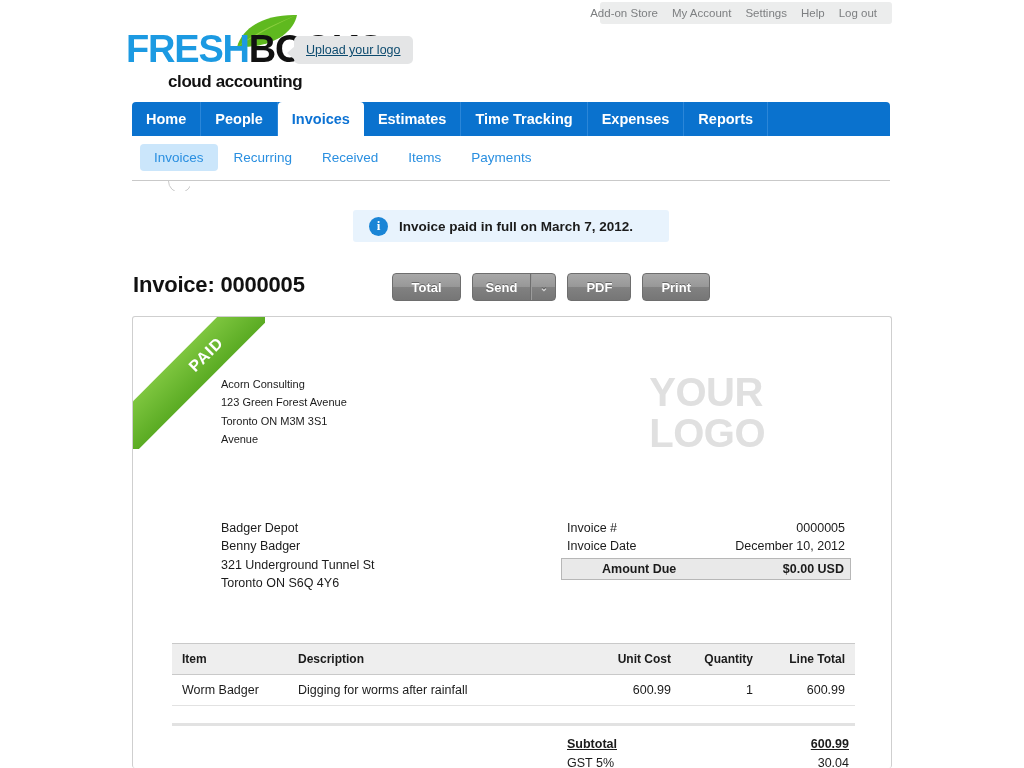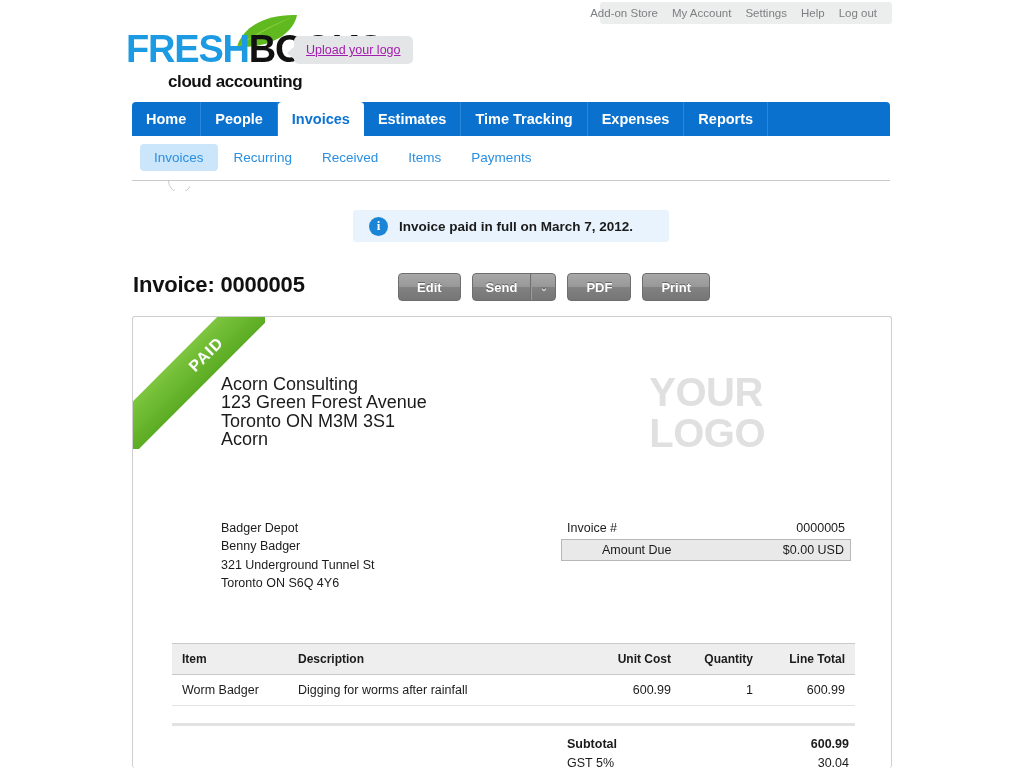--- a/index.html
+++ b/index.html
@@ -64,21 +64,21 @@
     left: 107px; top: 0px;
     width: 68px; height: 34px;
   }
   .upload-bubble {
     position: absolute;
     left: 168px; top: 22px;
     background: #e4e5e6;
     border-radius: 5px;
     padding: 7px 12px;
     font-size: 12.5px;
-    color: #a21caf;
+    color: #0c4a6e;
   }
   .upload-bubble span { text-decoration: underline; }
   .upload-bubble::before {
     content: "";
     position: absolute;
     left: -7px; top: 10px;
     border-top: 7px solid transparent;
     border-bottom: 7px solid transparent;
     border-right: 8px solid #e4e5e6;
   }
@@ -274,21 +274,21 @@
     font-weight: bold;
     line-height: 1.02;
     letter-spacing: -0.5px;
     margin-left: 24px;
   }
 
   
   .from-block {
     position: absolute;
     left: 88px; top: 58px;
-    font-size: 18px;
+    font-size: 11px;
     color: #1b1b1b;
     line-height: 18.3px;
   }
 
   
   .to-block {
     position: absolute;
     left: 88px; top: 202px;
     font-size: 12.5px;
     color: #1b1b1b;
@@ -306,21 +306,21 @@
   .meta-row {
     display: flex;
     justify-content: space-between;
     line-height: 18.3px;
     padding: 0 6px;
     text-align: right;
   }
   .meta-row.due {
     background: #e9e9e9;
     border: 1px solid #b7b7b7;
-    font-weight: normal;
+    font-weight: bold;
     line-height: 20px;
     margin-top: 2px;
     padding-left: 40px;
   }
 
   
   .items {
     position: absolute;
     left: 39px; top: 326px;
     width: 683px;
@@ -363,21 +363,21 @@
     width: 294px;
     font-size: 12.5px;
     color: #1b1b1b;
   }
   .total-row {
     display: flex;
     justify-content: space-between;
     line-height: 19px;
     padding: 0 6px;
   }
-  .total-row.bold { font-weight: bold; }
+  .total-row.bold { font-weight: bold; text-decoration: underline; }
 </style>
 </head>
 <body>
 
 <div id="page">
 
   <div class="utility-bar">
     <a class="utility-link">Add-on Store</a>
     <a class="utility-link">My Account</a>
     <a class="utility-link">Settings</a>
@@ -416,21 +416,21 @@
   <div class="subnav-rule"></div>
   <div class="subnav-notch"></div>
 
   <div class="banner">
     <div class="info-icon">i</div>
     <div class="banner-text">Invoice paid in full on March 7, 2012.</div>
   </div>
 
   <div class="page-title">Invoice: 0000005</div>
   <div class="actions">
-    <div class="btn">Edit</div>
+    <div class="btn">Total</div>
     <div class="btn btn-split">
       <div class="split-main">Send</div>
       <div class="split-caret">⌄</div>
     </div>
     <div class="btn">PDF</div>
     <div class="btn">Print</div>
   </div>
 
   <div class="invoice-card">
 
@@ -442,34 +442,38 @@
 
     <div class="your-logo">
       <div>YOUR</div>
       <div>LOGO</div>
     </div>
 
     <div class="from-block">
       <div>Acorn Consulting</div>
       <div>123 Green Forest Avenue</div>
       <div>Toronto ON  M3M 3S1</div>
-      <div>Acorn</div>
+      <div>Avenue</div>
     </div>
 
     <div class="to-block">
       <div>Badger Depot</div>
       <div>Benny Badger</div>
       <div>321 Underground Tunnel St</div>
       <div>Toronto ON  S6Q 4Y6</div>
     </div>
 
     <div class="meta-block">
       <div class="meta-row">
         <span>Invoice #</span>
         <span>0000005</span>
+      </div>
+      <div class="meta-row">
+        <span>Invoice Date</span>
+        <span>December 10, 2012</span>
       </div>
       <div class="meta-row due">
         <span>Amount Due</span>
         <span>$0.00 USD</span>
       </div>
     </div>
 
     <div class="items">
       <table>
         <thead>

